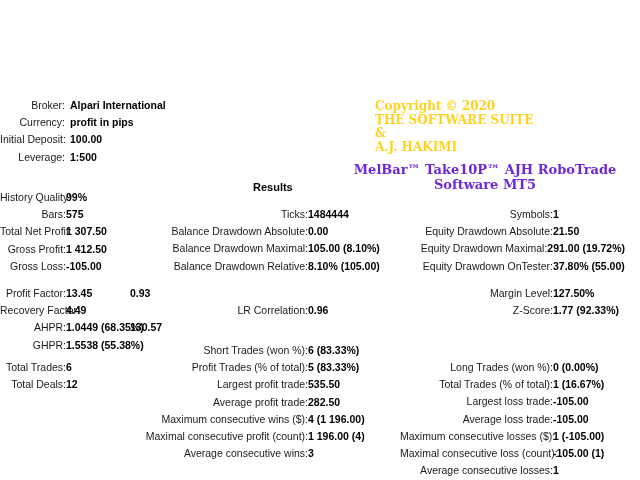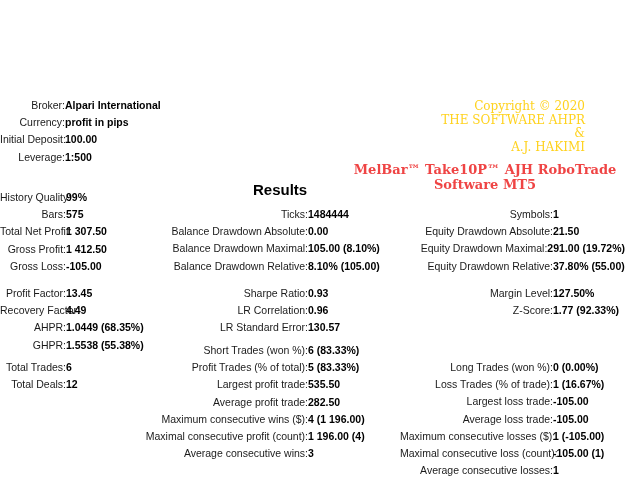--- a/index.html
+++ b/index.html
@@ -3,26 +3,26 @@
 <meta charset="utf-8">
 <style>
   html,body{margin:0;padding:0;width:640px;height:480px;background:#ffffff;overflow:hidden}
   body{font-family:"Liberation Sans",sans-serif;font-size:10.5px;color:#000;position:relative}
   .row{display:flex;align-items:center;height:17.3px}
   .lb{text-align:right;white-space:pre;color:#1a1a1a}
   .vl{flex:1;text-align:left;font-weight:bold;white-space:pre;color:#000}
   .blk{position:absolute}
   #account{position:absolute;top:96px;left:0;width:250px}
   #account .lb{width:65px}
-  #account .vl{text-align:left;}
-  #copyright{position:absolute;top:100px;left:375px;width:210px;text-align:right;
-             font-family:"DejaVu Serif",serif;font-weight:normal;font-size:12px;line-height:13.5px}
+  #account .vl{text-align:left;margin-left:5px}
+  #copyright{position:absolute;top:100px;left:375px;width:210px;text-align:left;
+             font-family:"DejaVu Serif",serif;font-weight:bold;font-size:12px;line-height:13.5px}
   #product{position:absolute;top:162px;left:330px;width:310px;text-align:center;
            font-family:"DejaVu Serif",serif;font-weight:bold;font-size:13px}
-  #results{position:absolute;top:181px;left:253px;font-weight:bold;font-size:15px}
+  #results{position:absolute;top:181px;left:253px;font-weight:bold;font-size:11px}
   .col-l{left:0;width:159px}   .col-l .lb{width:66px}
   .col-m{left:130px;width:264px} .col-m .lb{width:178px}
   .col-r{left:400px;width:225px} .col-r .lb{width:153px}
   #l1{top:188px} #l2{top:284px} #l3{top:358px}
   #m1{top:205px} #m2{top:284px} #m3{top:341px}
   #r1{top:205px} #r2{top:284px} #r3{top:358px}
 </style>
 </head>
 <body>
 
@@ -42,26 +42,26 @@
         <span class="vl">100.00</span>
       </div>
     <div class="row">
         <span class="lb">Leverage:</span>
         <span class="vl">1:500</span>
       </div>
   </div>
 
   <div id="copyright" style="color:#FFD21E">
     <div>Copyright © 2020</div>
-    <div>THE SOFTWARE AHPR</div>
+    <div>THE SOFTWARE SUITE</div>
     <div>&amp;</div>
     <div>A.J. HAKIMI</div>
   </div>
 
-  <div id="product" style="color:#ef4444">MelBar™ Take10P™ AJH RoboTrade Software MT5</div>
+  <div id="product" style="color:#6d28d9">MelBar™ Take10P™ AJH RoboTrade Software MT5</div>
 
   <div id="results">Results</div>
 
   <div id="l1" class="blk col-l">
     <div class="row">
         <span class="lb">History Quality:</span>
         <span class="vl">99%</span>
       </div>
     <div class="row">
         <span class="lb">Bars:</span>
@@ -125,29 +125,27 @@
         <span class="vl">105.00 (8.10%)</span>
       </div>
     <div class="row">
         <span class="lb">Balance Drawdown Relative:</span>
         <span class="vl">8.10% (105.00)</span>
       </div>
   </div>
 
   <div id="m2" class="blk col-m">
     <div class="row">
-        <span class="lb">Sharpe Ratio:</span>
         <span class="vl">0.93</span>
       </div>
     <div class="row">
         <span class="lb">LR Correlation:</span>
         <span class="vl">0.96</span>
       </div>
     <div class="row">
-        <span class="lb">LR Standard Error:</span>
         <span class="vl">130.57</span>
       </div>
   </div>
 
   <div id="m3" class="blk col-m">
     <div class="row">
         <span class="lb">Short Trades (won %):</span>
         <span class="vl">6 (83.33%)</span>
       </div>
     <div class="row">
@@ -183,21 +181,21 @@
       </div>
     <div class="row">
         <span class="lb">Equity Drawdown Absolute:</span>
         <span class="vl">21.50</span>
       </div>
     <div class="row">
         <span class="lb">Equity Drawdown Maximal:</span>
         <span class="vl">291.00 (19.72%)</span>
       </div>
     <div class="row">
-        <span class="lb">Equity Drawdown Relative:</span>
+        <span class="lb">Equity Drawdown OnTester:</span>
         <span class="vl">37.80% (55.00)</span>
       </div>
   </div>
 
   <div id="r2" class="blk col-r">
     <div class="row">
         <span class="lb">Margin Level:</span>
         <span class="vl">127.50%</span>
       </div>
     <div class="row">
@@ -205,21 +203,21 @@
         <span class="vl">1.77 (92.33%)</span>
       </div>
   </div>
 
   <div id="r3" class="blk col-r">
     <div class="row">
         <span class="lb">Long Trades (won %):</span>
         <span class="vl">0 (0.00%)</span>
       </div>
     <div class="row">
-        <span class="lb">Loss Trades (% of trade):</span>
+        <span class="lb">Total Trades (% of total):</span>
         <span class="vl">1 (16.67%)</span>
       </div>
     <div class="row">
         <span class="lb">Largest loss trade:</span>
         <span class="vl">-105.00</span>
       </div>
     <div class="row">
         <span class="lb">Average loss trade:</span>
         <span class="vl">-105.00</span>
       </div>

